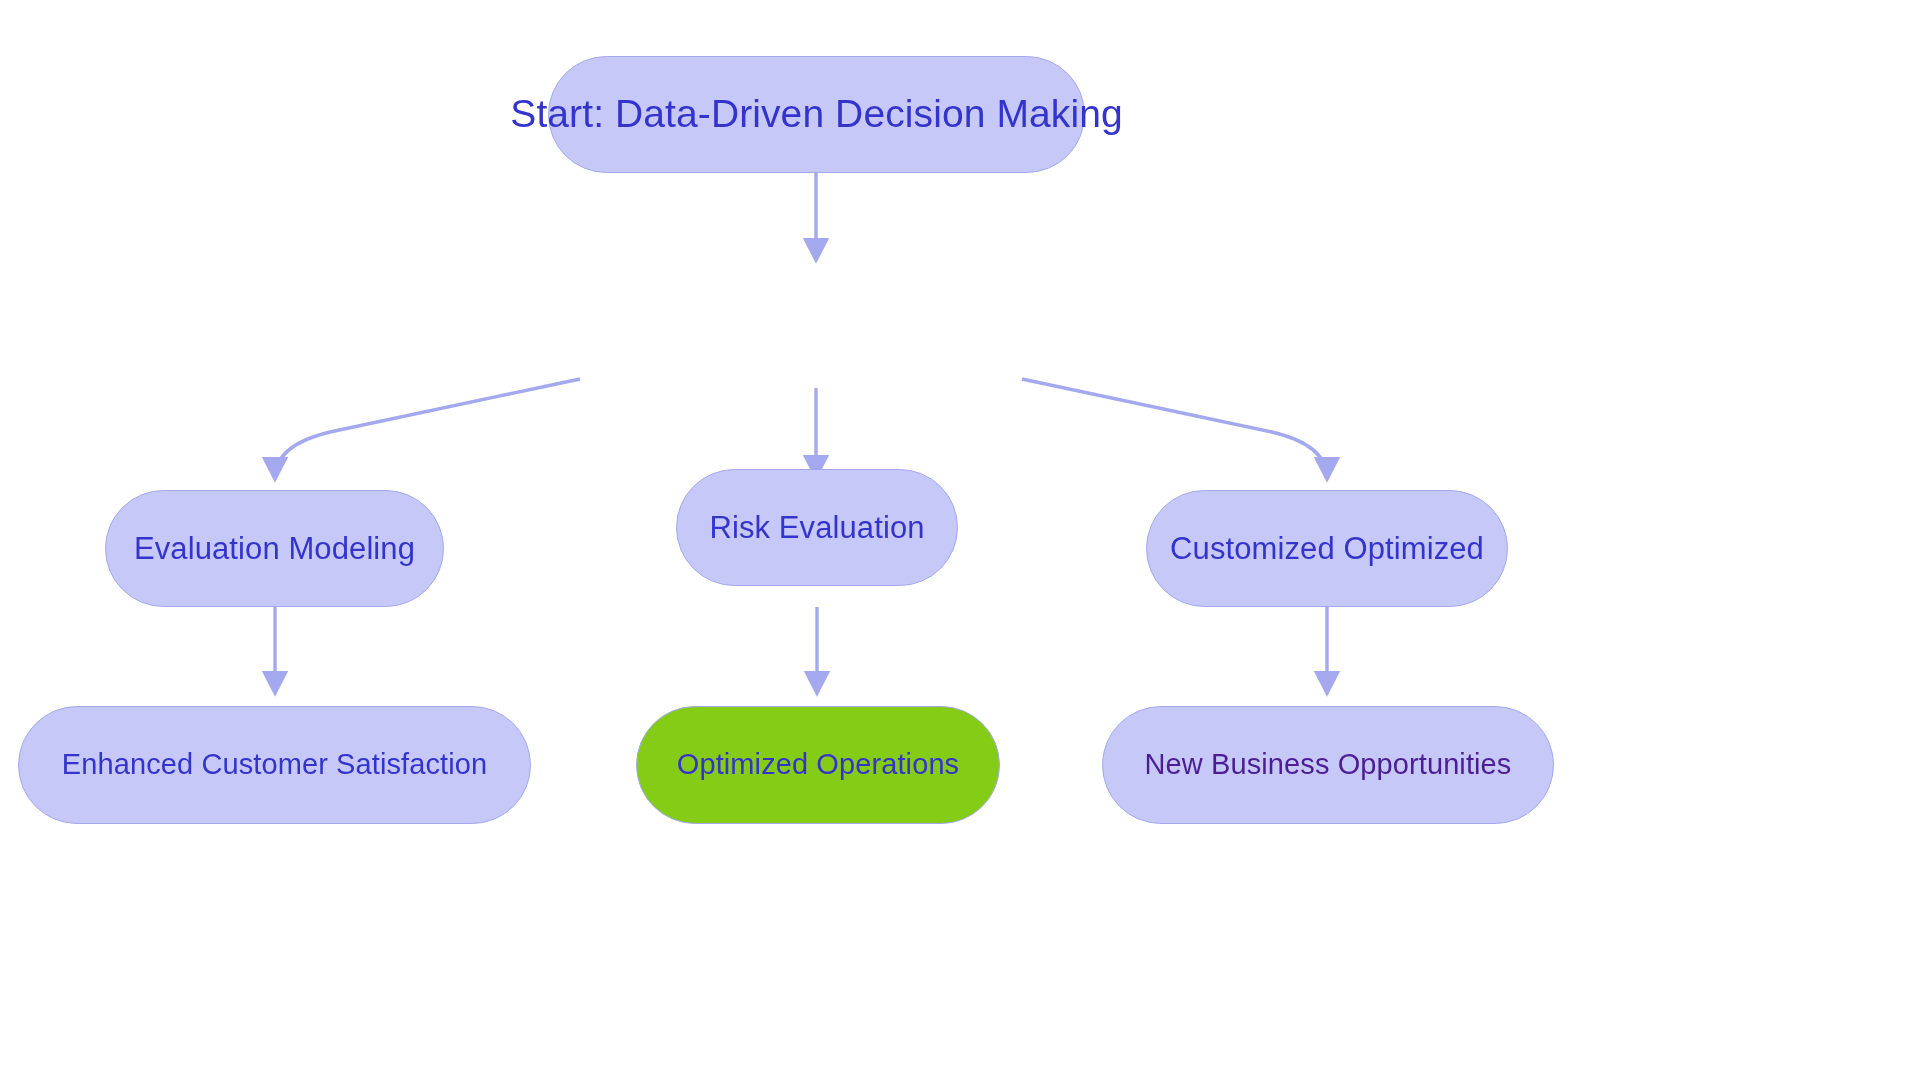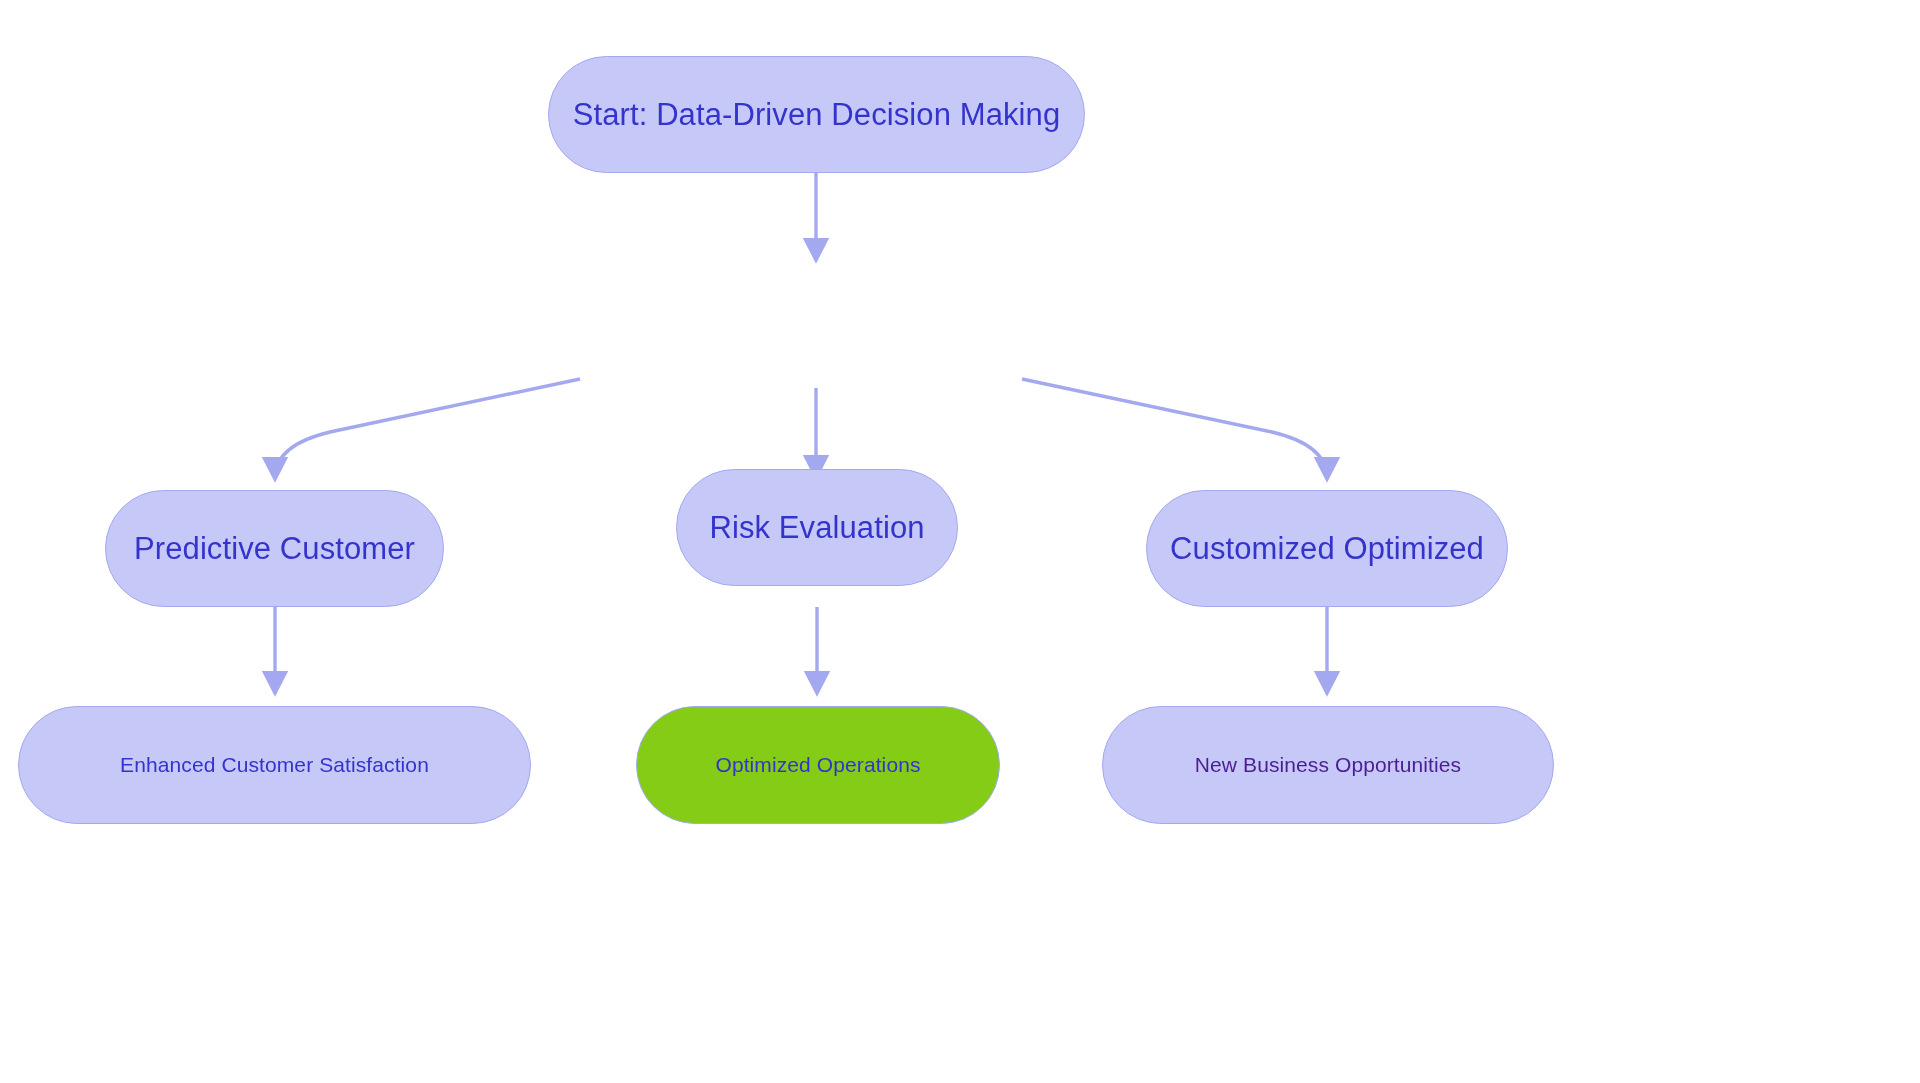--- a/index.html
+++ b/index.html
@@ -40,24 +40,24 @@
     text-align: center;
     letter-spacing: 0.1px;
     z-index: 2;
   }
   .node-label {
     display: block;
     white-space: nowrap;
     font-weight: 400;
     line-height: 1.15;
   }
-  .sz-start   { font-size: 31px; }
+  .sz-start   { font-size: 39px; }
   .sz-process { font-size: 31px; }
   .sz-branch  { font-size: 31px; }
-  .sz-outcome { font-size: 21px; }
+  .sz-outcome { font-size: 29px; }
 </style>
 </head>
 <body style="background: rgb(255, 255, 255);">
 
 <div id="flow-root" style="background: rgb(255, 255, 255);">
 
   <svg id="edge-layer" viewBox="0 0 1920 1083" width="1920" height="1083" xmlns="http://www.w3.org/2000/svg">
     <defs>
       <marker id="arrowhead" markerWidth="9" markerHeight="9" refX="6.2" refY="4.5" orient="auto" markerUnits="strokeWidth">
         <path d="M 0 0.6 L 7.6 4.5 L 0 8.4 z" fill="#a3a8ef"></path>
@@ -78,21 +78,21 @@
 
     <path d="M 1327 607 L 1327 692" fill="none" stroke="#a3a8ef" stroke-width="3.4" marker-end="url(#arrowhead)"></path>
   </svg>
 
   <div class="node" style="left: 548px; top: 56px; width: 537px; height: 117px; background: rgb(198, 201, 248); border-color: rgb(163, 168, 239); color: rgb(52, 52, 205);">
     <span class="node-label sz-start">Start: Data-Driven Decision Making</span>
   </div>
 
 
   <div class="node" style="left: 105px; top: 490px; width: 339px; height: 117px; background: rgb(198, 201, 248); border-color: rgb(163, 168, 239); color: rgb(52, 52, 205);">
-    <span class="node-label sz-branch">Predictive Customer</span>
+    <span class="node-label sz-branch">Evaluation Modeling</span>
   </div>
 
   <div class="node" style="left: 676px; top: 469px; width: 282px; height: 117px; background: rgb(198, 201, 248); border-color: rgb(163, 168, 239); color: rgb(52, 52, 205);">
     <span class="node-label sz-branch">Risk Evaluation</span>
   </div>
 
   <div class="node" style="left: 1146px; top: 490px; width: 362px; height: 117px; background: rgb(198, 201, 248); border-color: rgb(163, 168, 239); color: rgb(52, 52, 205);">
     <span class="node-label sz-branch">Customized Optimized</span>
   </div>
 

